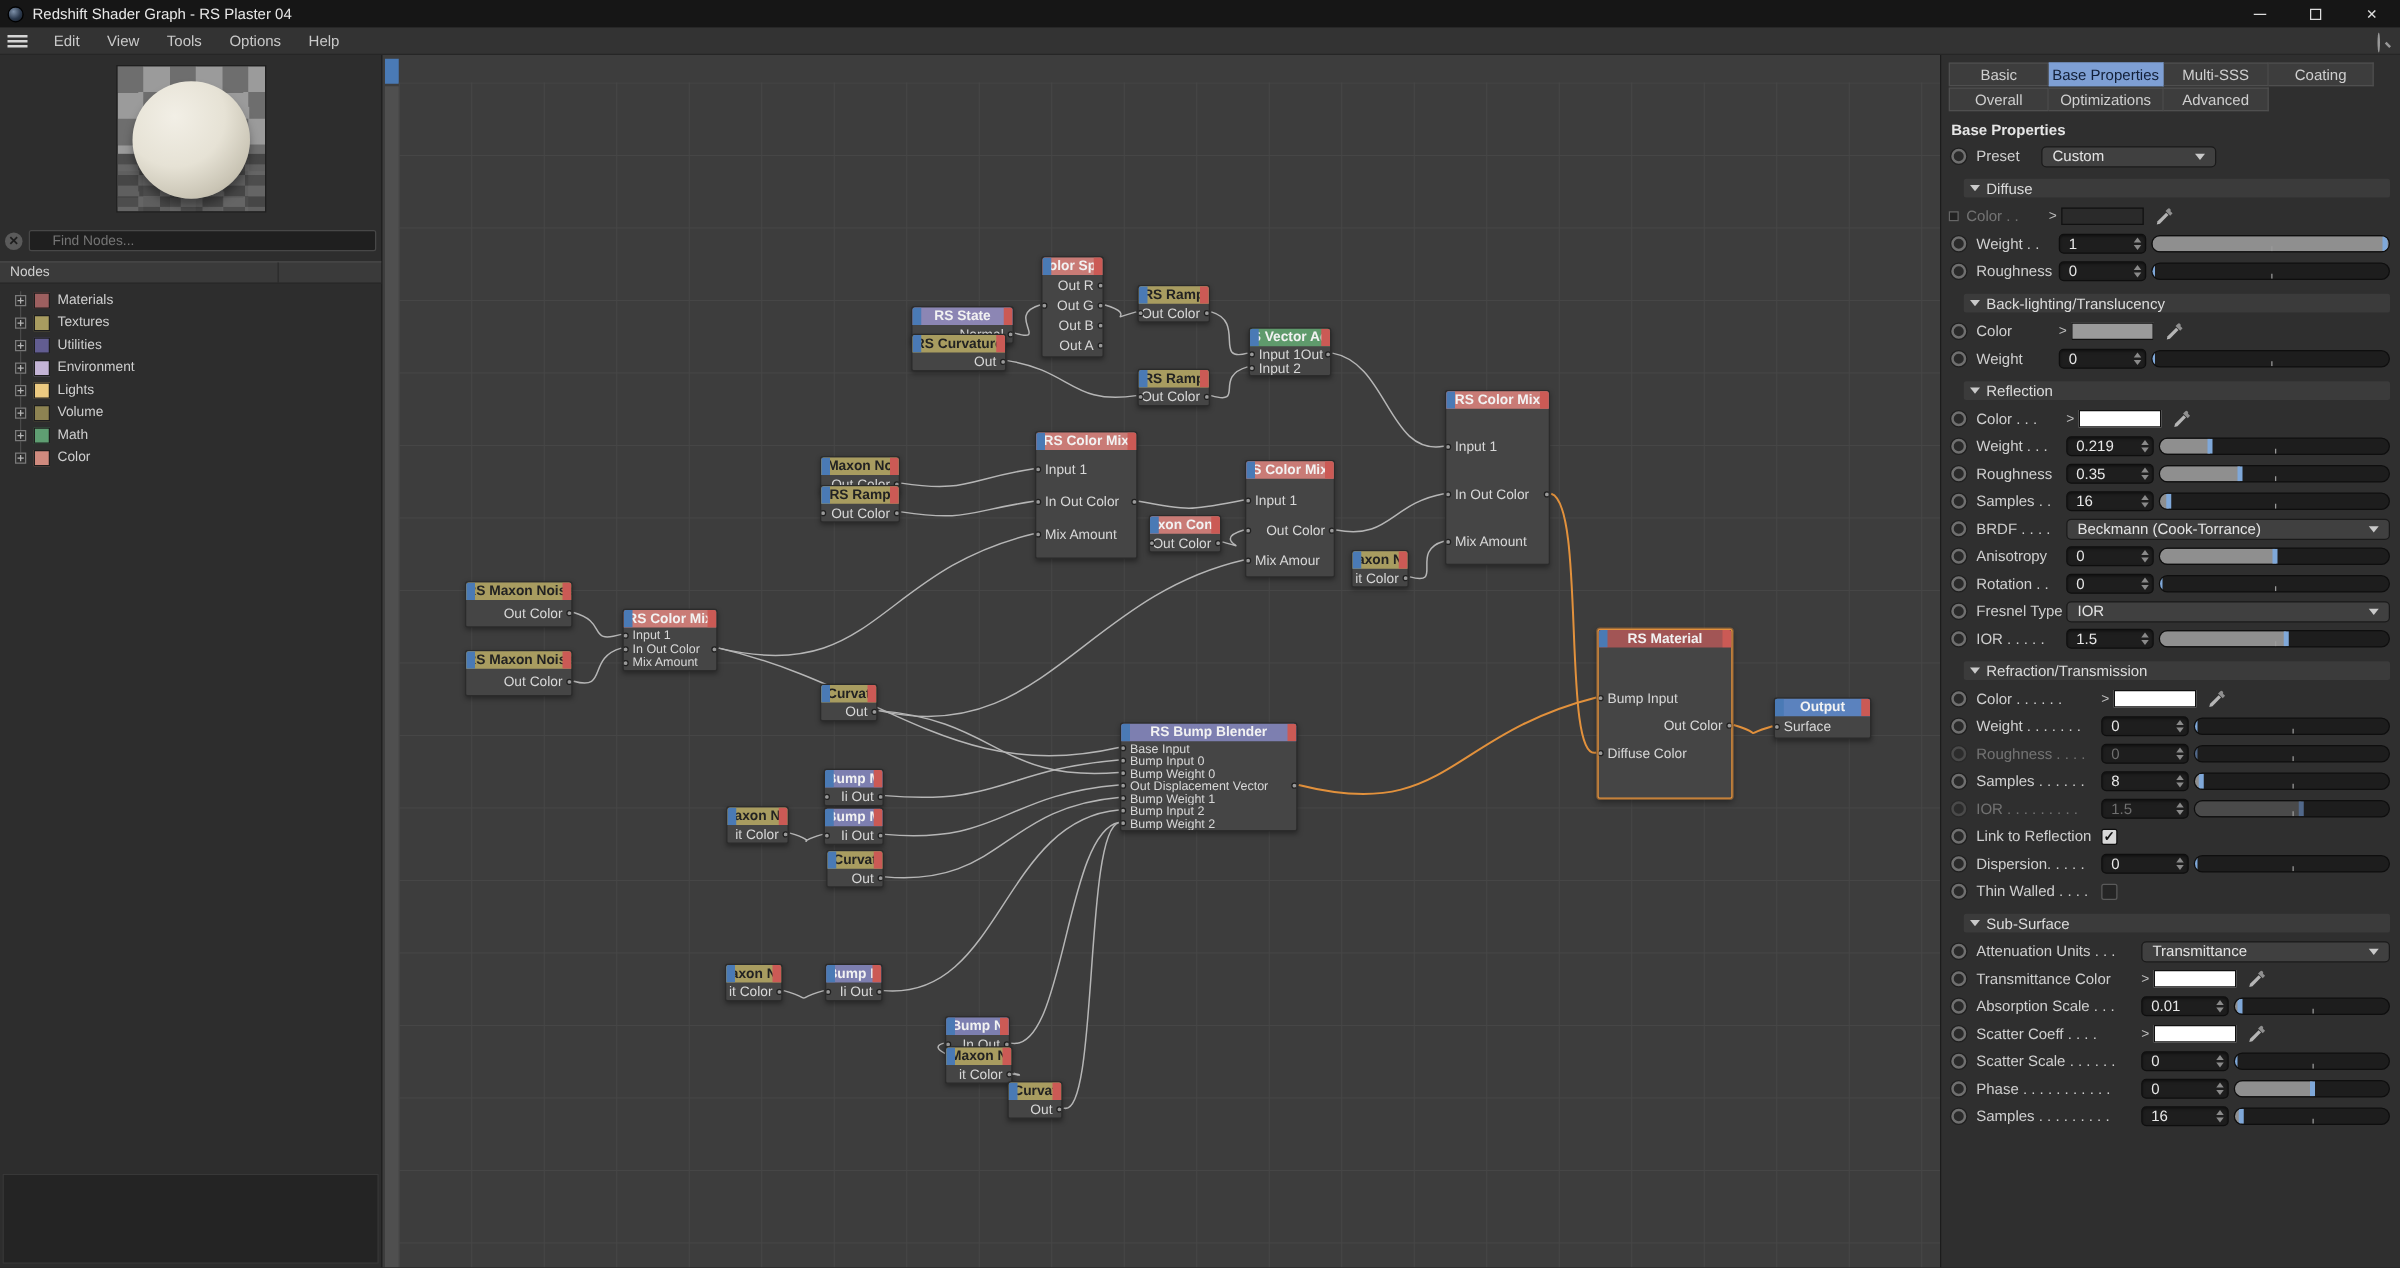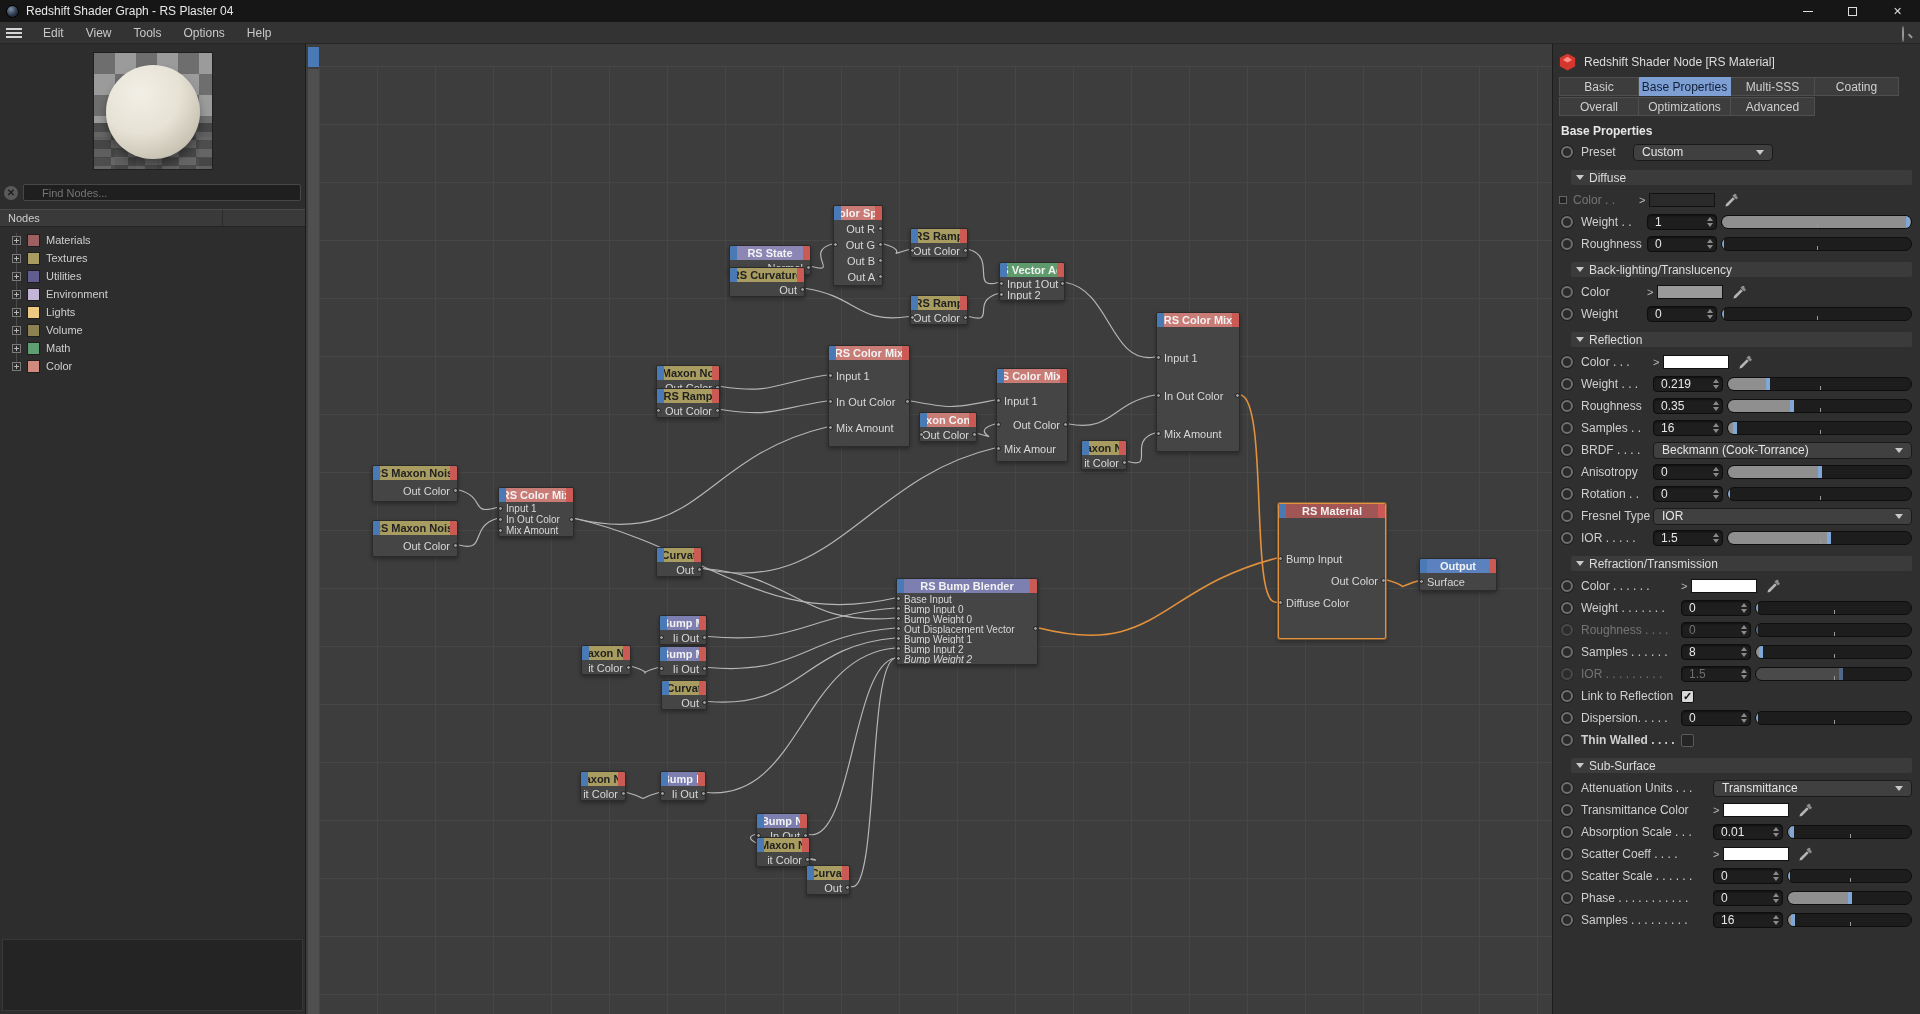--- a/index.html
+++ b/index.html
@@ -579,21 +579,21 @@
               <span class="port pout"></span>
             </div>
             <div class="nrow" style="height: 10px; font-size: 10px;">
               <span class="port pin"></span>
               <span>Bump Weight 1</span>
             </div>
             <div class="nrow" style="height: 10px; font-size: 10px;">
               <span class="port pin"></span>
               <span>Bump Input 2</span>
             </div>
-            <div class="nrow" style="height: 10px; font-size: 10px; font-style: italic;">
+            <div class="nrow" style="height: 10px; font-size: 10px;">
               <span class="port pin"></span>
               <span>Bump Weight 2</span>
             </div>
           </div>
         </div>
         <div class="node sel" style="left: 959px; top: 437px; width: 108px; height: 136px;">
           <div class="ntitle" style="background: rgb(162, 85, 85);">RS Material</div>
           <div style="padding-top: 30px;">
             <div class="nrow" style="height: 22px; font-size: 11px;">
               <span class="port pin"></span>
@@ -615,24 +615,20 @@
             <div class="nrow" style="height: 16px; font-size: 11px;">
               <span class="port pin"></span>
               <span>Surface</span>
             </div>
           </div>
         </div>
       </div>
   </div>
 
   <div class="props">
-    <div class="props-header">
-      <span class="rs-logo"></span>
-      <span class="props-title">Redshift Shader Node [RS Material]</span>
-    </div>
     <div class="tabs" id="tabs1">
         <div class="tab" style="width: 80px;">Basic</div>
         <div class="tab active" style="width: 92px;">Base Properties</div>
         <div class="tab" style="width: 84px;">Multi-SSS</div>
         <div class="tab" style="width: 84px;">Coating</div>
       </div>
     <div class="tabs" id="tabs2" style="margin-top:1px;">
         <div class="tab" style="width: 80px;">Overall</div>
         <div class="tab" style="width: 92px;">Optimizations</div>
         <div class="tab" style="width: 84px;">Advanced</div>
@@ -943,21 +939,21 @@
             </span>
           </div>
           <div class="slider">
             <span class="fill" style="width: 0%;"></span>
             <span class="tick"></span>
             <span class="handle" style="left: calc(0% - 2px);"></span>
           </div>
         </div>
         <div class="prow">
           <span class="knob"></span>
-          <span class="plabel" style="width: 100px; font-weight: bold;">Thin Walled . . . .</span>
+          <span class="plabel" style="width: 100px;">Thin Walled . . . .</span>
           <span class="checkbox off"></span>
         </div>
         <div class="sec-header">
           <span class="tri-down"></span>
           <span>Sub-Surface</span>
         </div>
         <div class="prow">
           <span class="knob"></span>
           <span class="plabel" style="width: 132px;">Attenuation Units . . .</span>
           <div class="dropdown">

